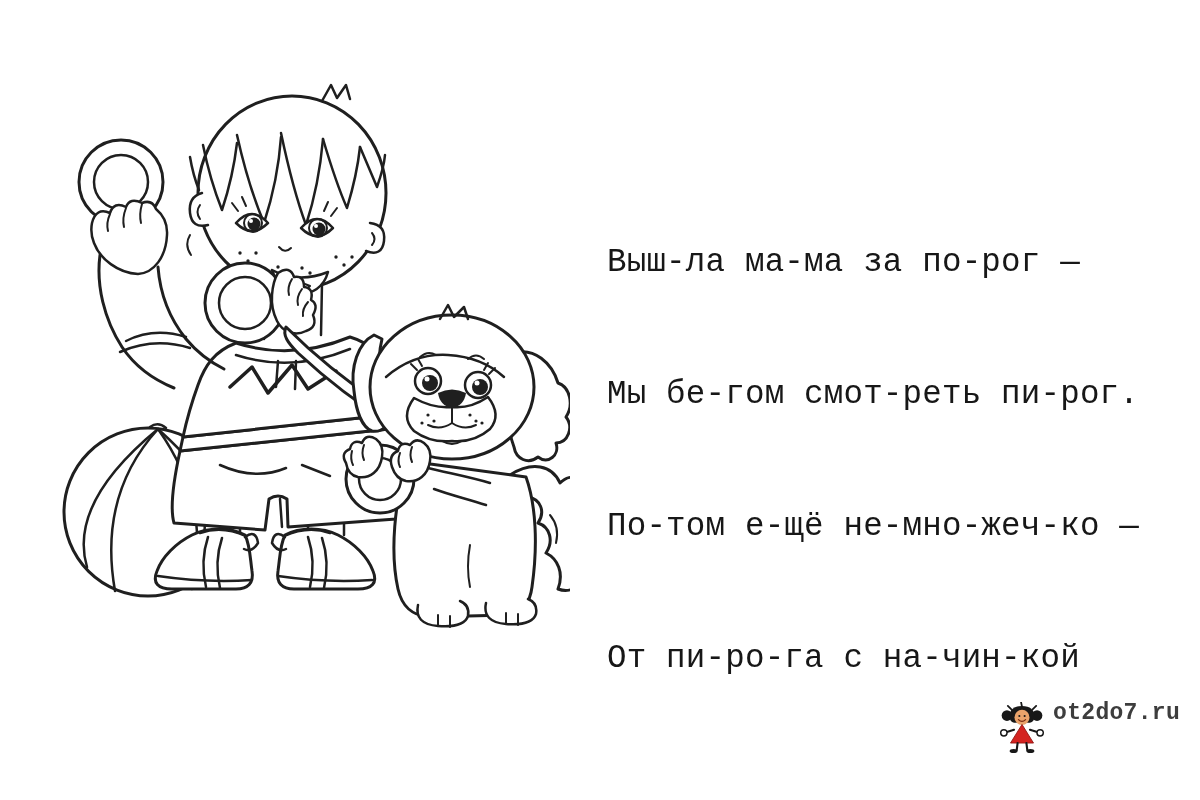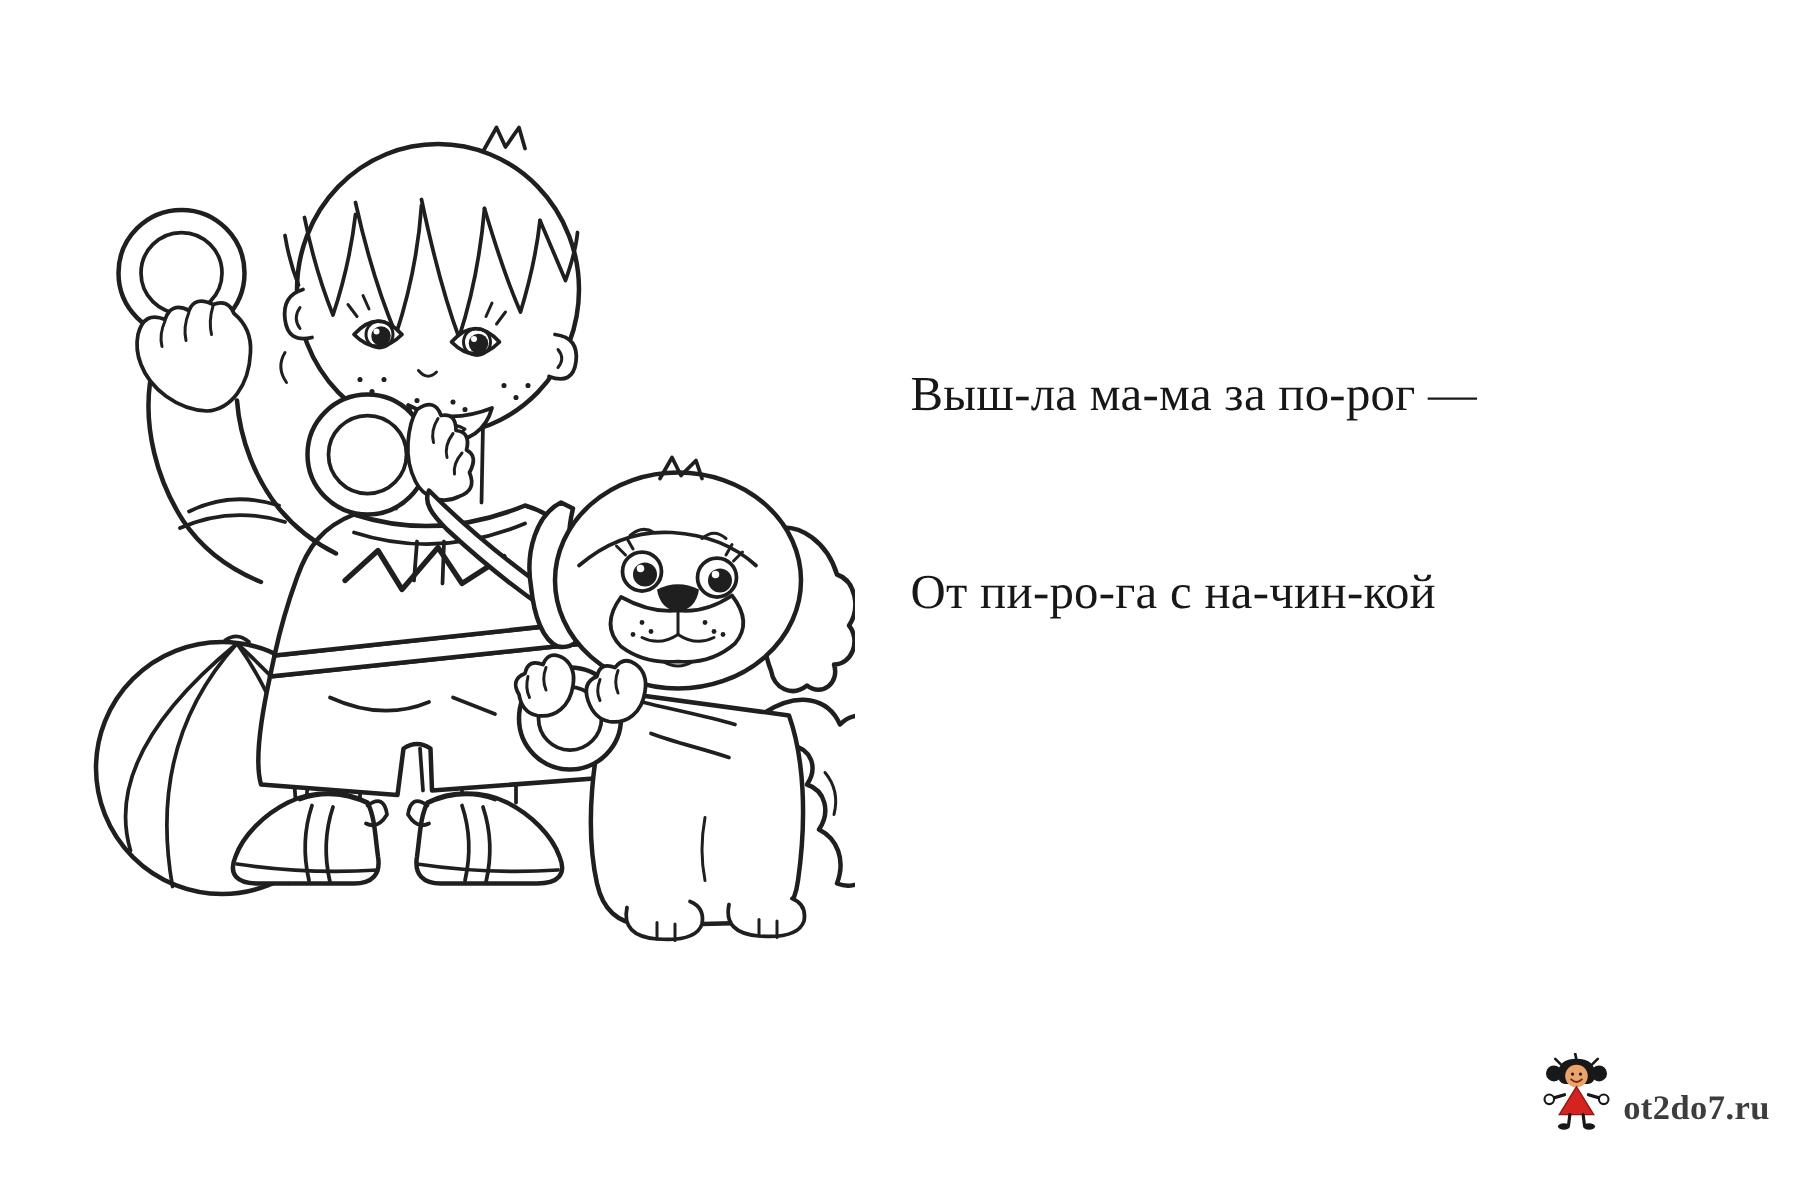--- a/index.html
+++ b/index.html
@@ -1,22 +1,22 @@
 <!DOCTYPE html>
 <html><head>
 <meta charset="utf-8">
 <style>
   html,body{margin:0;padding:0;background:#ffffff;}
   .page{position:relative;width:1200px;height:764px;background:#ffffff;overflow:hidden;
-        font-family:Liberation Serif, serif;}
+        font-family:Liberation Mono, monospace;}
   .illustration{position:absolute;left:40px;top:75px;width:530px;height:580px;}
   .poem{position:absolute;left:607px;top:153px;font-size:32.5px;line-height:44px;
         color:#171717;letter-spacing:0.2px;white-space:pre;}
   .poem .line{display:block;}
-  .footer{position:absolute;right:20px;bottom:10px;display:flex;align-items:flex-end;gap:8px;}
+  .footer{position:absolute;right:20px;bottom:10px;display:flex;align-items:flex-start;gap:8px;}
   .site-url{font-size:23px;font-weight:bold;color:#3d3d3d;line-height:1;padding-bottom:4px;
             letter-spacing:0.3px;}
   svg{display:block;}
   .ink{stroke:#1f1f1f;fill:none;stroke-linecap:round;stroke-linejoin:round;}
   .w3{stroke-width:3;} .w25{stroke-width:2.5;} .w2{stroke-width:2;}
   .paper{fill:#ffffff;}
 </style>
 </head>
 <body>
 
@@ -226,20 +226,22 @@
           <path class="ink w25 paper" d="M352,392 Q348,380 358,376 Q360,366 370,370 Q376,362 384,368 Q392,374 390,386 C388,400 378,408 366,406 Q356,404 352,392 Z"></path>
           <path class="ink w2" d="M360,378 Q357,386 360,392"></path>
           <path class="ink w2" d="M372,372 Q369,380 372,387"></path>
         </g>
       </g>
     </svg>
   </div>
 
   <div class="poem">
     <span class="line">Выш-ла ма-ма за по-рог —</span>
+    <span class="line">Мы бе-гом смот-реть пи-рог.</span>
+    <span class="line">По-том е-щё не-мно-жеч-ко —</span>
     <span class="line">От пи-ро-га с на-чин-кой</span>
     
     
     
     
   </div>
 
   <div class="footer">
     <svg width="46" height="52" viewBox="0 0 52 58">
       <circle cx="9" cy="15" r="6" fill="#181818"></circle>

